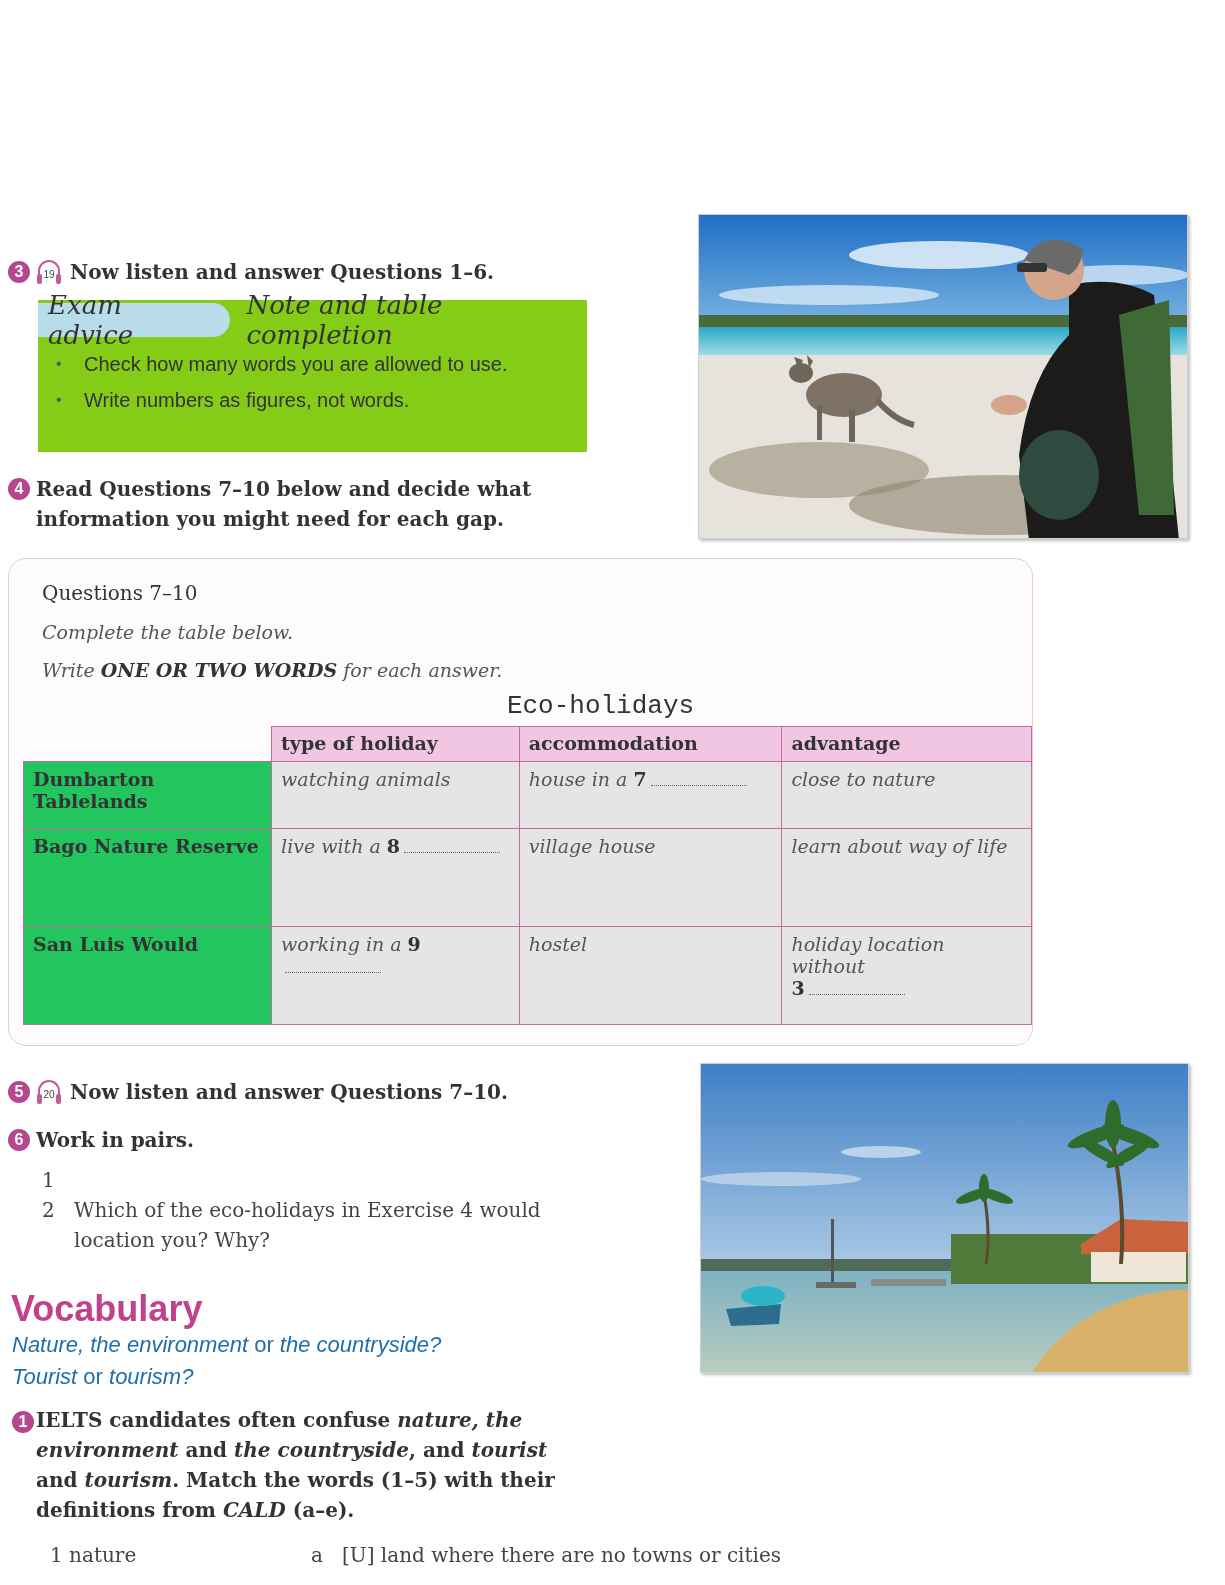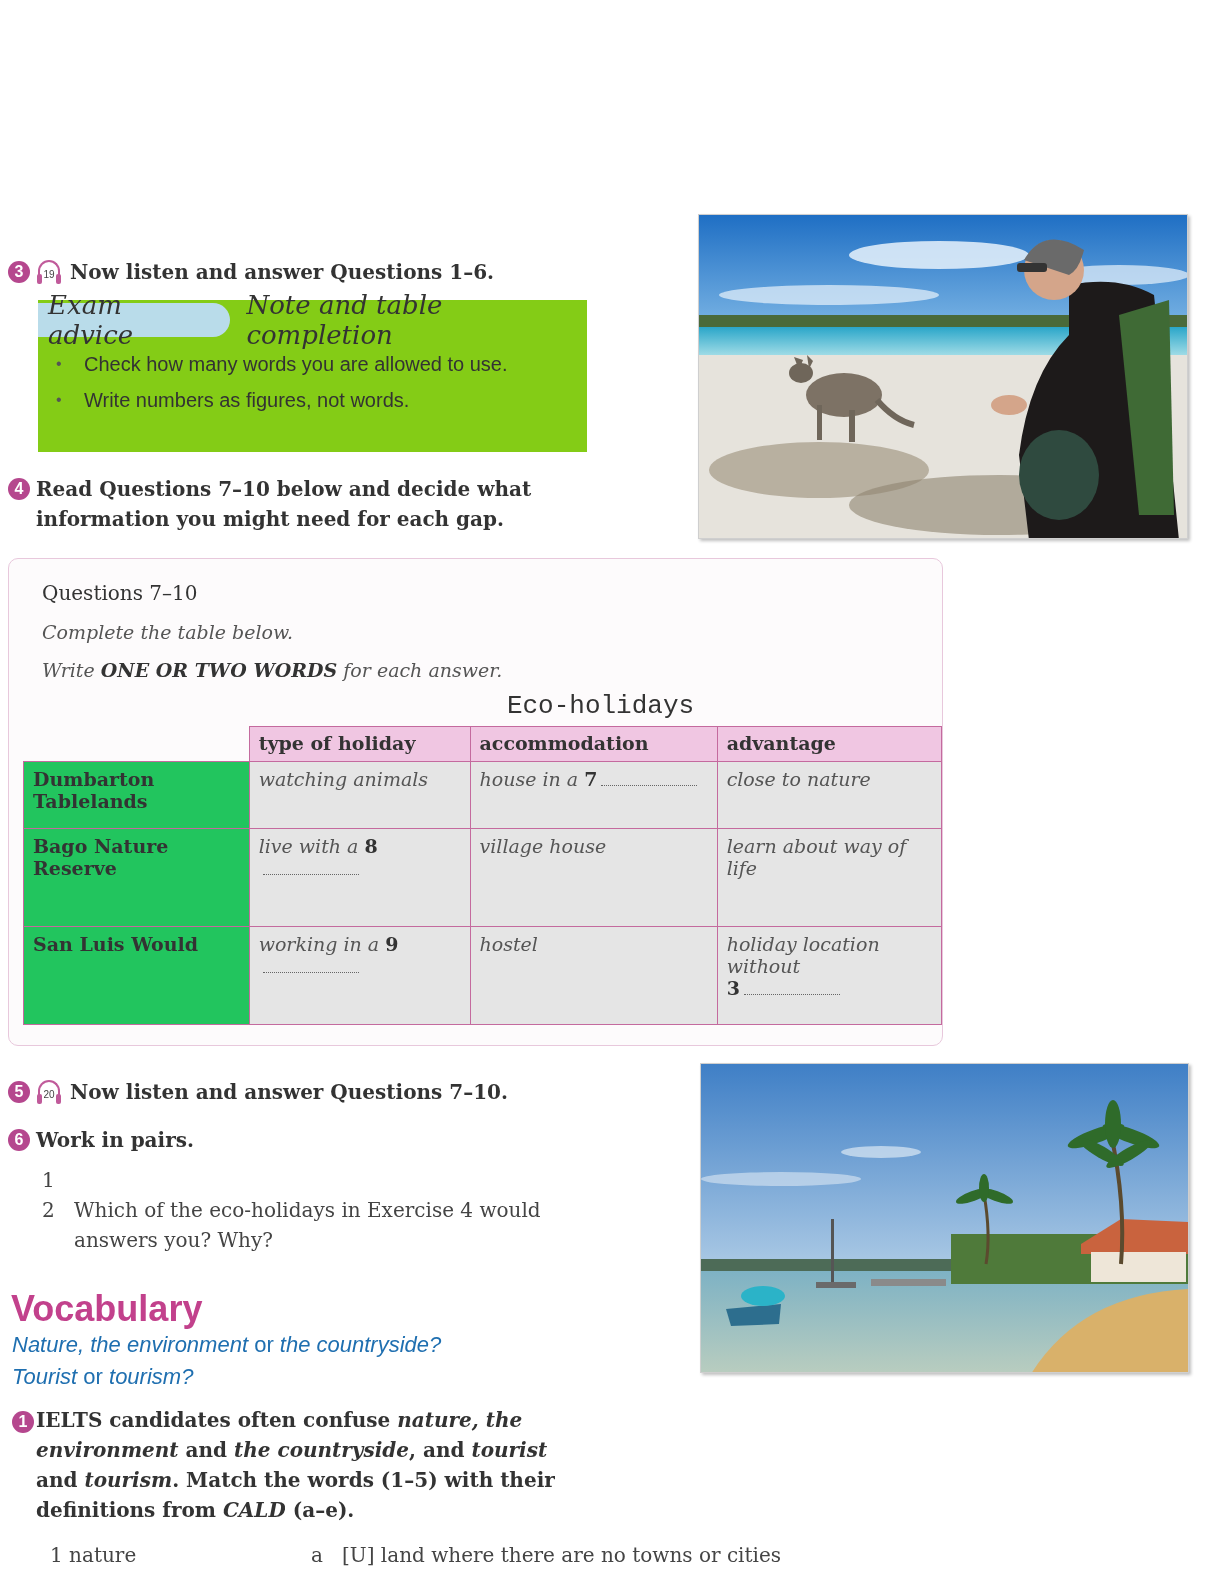--- a/index.html
+++ b/index.html
@@ -18,21 +18,21 @@
   
   .advice { position: absolute; left: 38px; top: 300px; width: 549px; height: 152px; background: #84cc16; }
   .advice-head { display: flex; align-items: center; height: 40px; }
   .advice-tag { background: #b9dcea; height: 34px; padding: 0 20px 0 10px; border-radius: 0 18px 18px 0; display: flex; align-items: center; font-style: italic; font-size: 26px; color: #333; font-family: "DejaVu Serif", serif; font-weight: normal; }
   .advice-title { font-style: italic; font-size: 26px; color: #333; margin-left: 16px; font-family: "DejaVu Serif", serif; }
   .advice ul { list-style: none; margin-top: 6px; }
   .advice li { font-family: "Liberation Sans", sans-serif; font-size: 20px; color: #333; height: 36px; line-height: 36px; padding-left: 46px; position: relative; }
   .advice li::before { content: "•"; position: absolute; left: 18px; color: #555; font-size: 16px; }
 
   
-  .qpanel { position: absolute; left: 8px; top: 558px; width: 935px; height: 488px; border: 1px solid #e8c8dc; border-radius: 10px; background: #fdfbfc; }
+  .qpanel { position: absolute; left: 8px; top: 558px; width: 1025px; height: 488px; border: 1px solid #e8c8dc; border-radius: 18px; background: #fdfbfc; }
   .q-title { position: absolute; left: 33px; top: 22px; font-size: 20px; color: #333; font-family: "DejaVu Serif", serif; }
   .q-inst { position: absolute; left: 33px; font-size: 19px; font-style: italic; color: #555; font-family: "DejaVu Serif", serif; }
   .q-inst b { font-style: italic; font-weight: bold; color: #333; }
   .table-title { position: absolute; left: 0; width: 1183px; text-align: center; top: 132px; font-size: 26px; color: #333; font-family: Liberation Mono, monospace; padding-left: 0; }
   .table-title span { display: inline-block; margin-left: 0; }
 
   table.eco { position: absolute; left: 14px; top: 167px; border-collapse: collapse; font-family: "DejaVu Serif", serif; }
   table.eco td { border: 1px solid #c46a9e; vertical-align: top; padding: 6px 9px; font-size: 19px; }
   table.eco .corner { border: none; background: transparent; }
   table.eco .colhead { background: #f0c6e2; font-weight: bold; color: #333; height: 35px; padding: 5px 9px; }
@@ -186,21 +186,21 @@
   <span>Work in pairs.</span>
 </div>
 <div class="olist">
   <div class="item">
     <span class="n">1</span>
   </div>
   <div class="item">
     <span class="n">2</span>
     <span>
         <span style="display:block;">Which of the eco-holidays in Exercise 4 would</span>
-        <span style="display:block;">answers you? Why?</span>
+        <span style="display:block;">location you? Why?</span>
       </span>
   </div>
 </div>
 
 <div class="photo" style="left:700px; top:1063px; width:489px; height:310px;">
   <svg width="489" height="310" viewBox="0 0 489 310">
     <defs>
       <linearGradient id="sky2" x1="0" y1="0" x2="0" y2="1">
         <stop offset="0" stop-color="#3f7fc6"></stop>
           <stop offset="1" stop-color="#a9c8e4"></stop>

